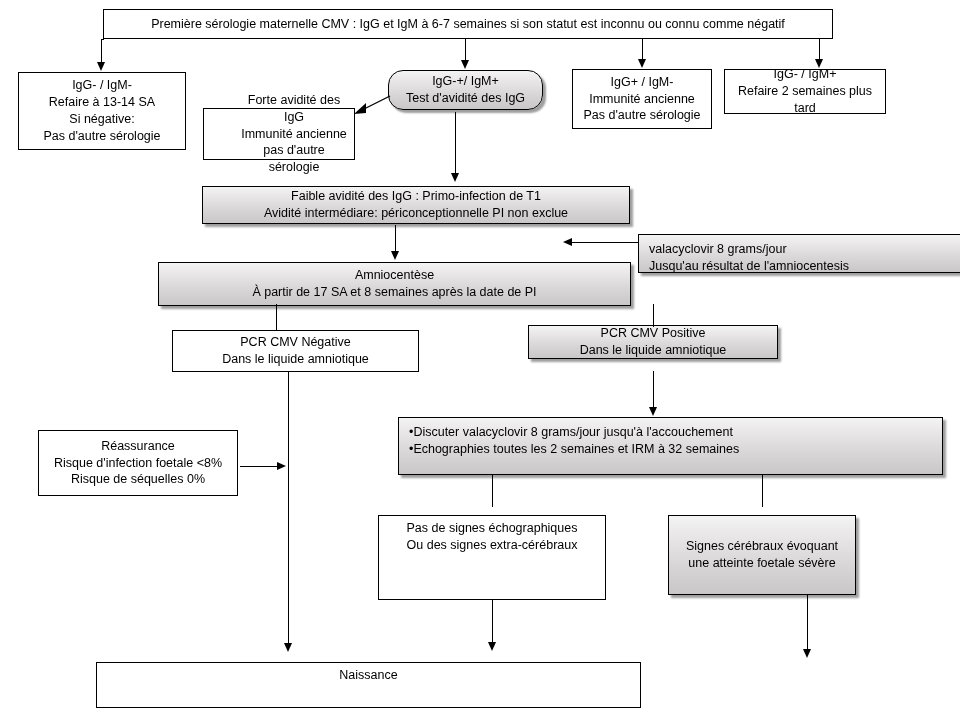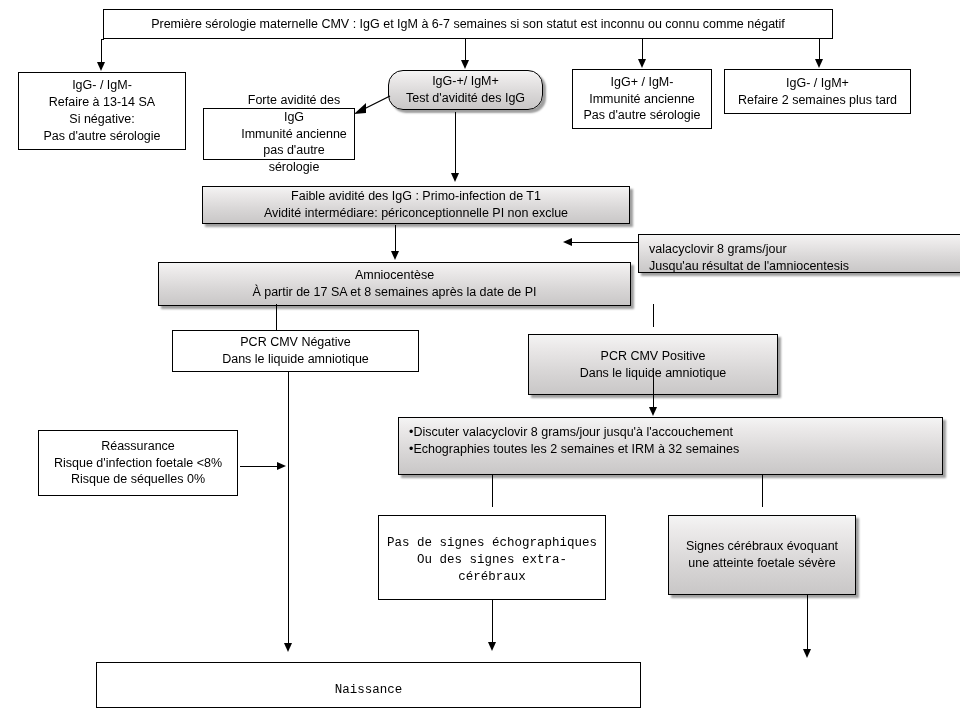--- a/index.html
+++ b/index.html
@@ -35,22 +35,21 @@
     background: #ffffff;
     border: 1px solid #000000;
   }
   .node.shaded {
     background: linear-gradient(to bottom, #f4f4f4 0%, #eceaea 18%, #d8d6d6 62%, #c9c7c7 100%);
     border: 1px solid #000000;
     box-shadow: 3px 3px 2px rgba(0,0,0,0.38);
   }
   .node.topalign {
     align-items: flex-start;
-    padding-top: 19px;
-    font-family: Liberation Mono, monospace;
+    padding-top: 4px;
   }
   .node.topleft {
     align-items: flex-start;
     justify-content: flex-start;
     text-align: left;
     padding-top: 6px;
     padding-left: 10px;
   }
   .conn {
     position: absolute;
@@ -94,40 +93,40 @@
 Si négative:
 Pas d'autre sérologie</div>
 
   <div class="node shaded" style="left:388px; top:70px; width:155px; height:40px;border-radius:15px;">IgG-+/ IgM+
 Test d'avidité  des IgG</div>
 
   <div class="node plain" style="left:572px; top:69px; width:140px; height:60px;">IgG+ / IgM-
 Immunité ancienne
 Pas d'autre sérologie</div>
 
-  <div class="node plain" style="left:724px; top:69px; width:187px; height:45px;">IgG- / IgM+
+  <div class="node plain" style="left:724px; top:69px; width:162px; height:45px;">IgG- / IgM+
 Refaire 2 semaines plus tard</div>
 
   <div class="node plain" style="left:203px; top:108px; width:152px; height:52px;padding-left:36px;">Forte avidité  des IgG
 Immunité ancienne
 pas d'autre sérologie</div>
 
   <div class="node shaded" style="left:202px; top:186px; width:428px; height:38px;">Faible avidité  des IgG : Primo-infection  de T1
 Avidité intermédiare:  périconceptionnelle  PI non exclue</div>
 
   <div class="node shaded topleft" style="left:638px; top:234px; width:368px; height:39px;">valacyclovir  8 grams/jour
 Jusqu'au  résultat de l'amniocentesis</div>
 
   <div class="node shaded" style="left:158px; top:262px; width:473px; height:44px;">Amniocentèse
 À partir de 17 SA et 8 semaines  après la date  de PI</div>
 
   <div class="node plain" style="left:152px; top:330px; width:247px; height:42px;margin-left:20px;">PCR CMV Négative
 Dans le liquide amniotique</div>
 
-  <div class="node shaded" style="left:528px; top:334px; width:250px; height:61px;">PCR CMV Positive
+  <div class="node shaded" style="left:528px; top:325px; width:250px; height:34px;">PCR CMV Positive
 Dans le liquide amniotique</div>
 
   <div class="node shaded topleft" style="left:398px; top:417px; width:545px; height:58px;">•Discuter  valacyclovir  8 grams/jour jusqu'à l'accouchement
 •Echographies  toutes les 2 semaines et IRM à 32 semaines</div>
 
   <div class="node plain" style="left:38px; top:430px; width:200px; height:66px;">Réassurance
 Risque d'infection foetale &lt;8%
 Risque de séquelles 0%</div>
 
   <div class="node plain topalign" style="left:378px; top:515px; width:228px; height:85px;">Pas de signes échographiques

